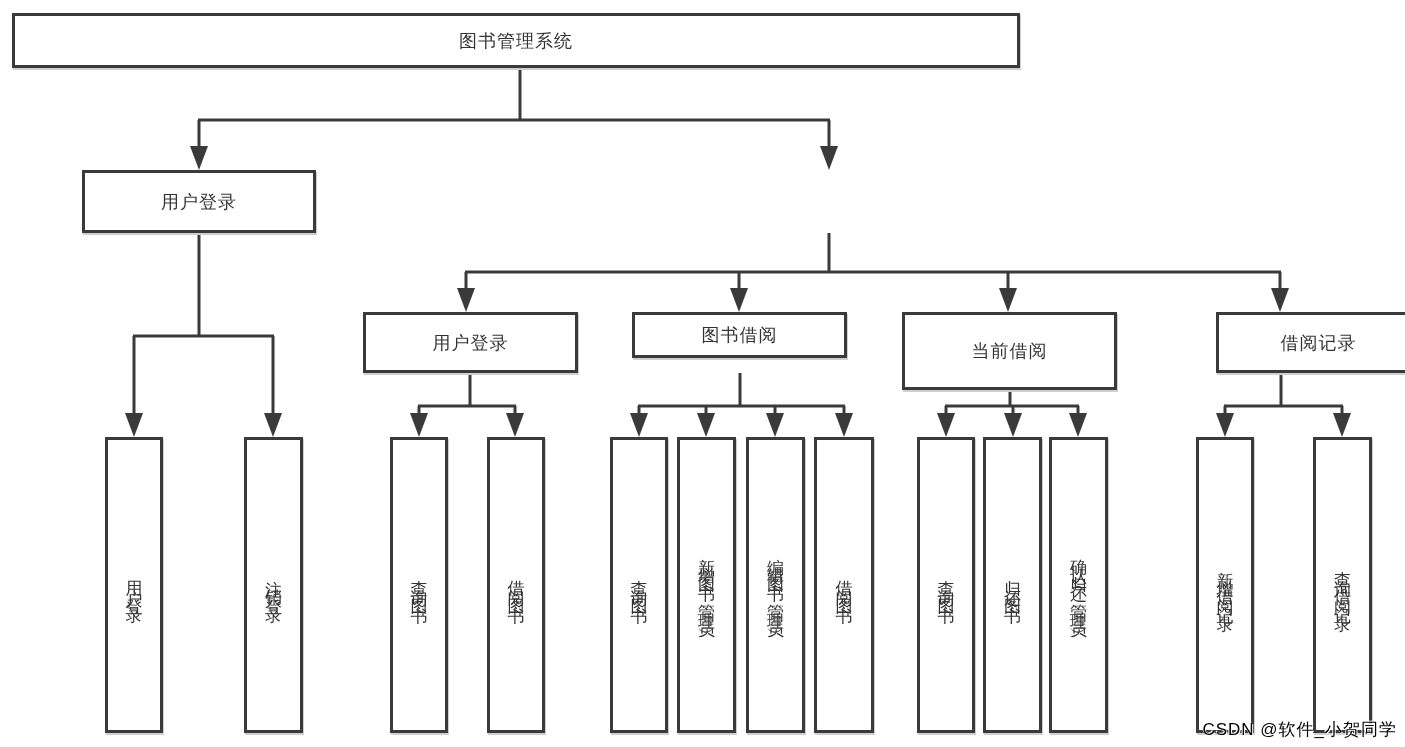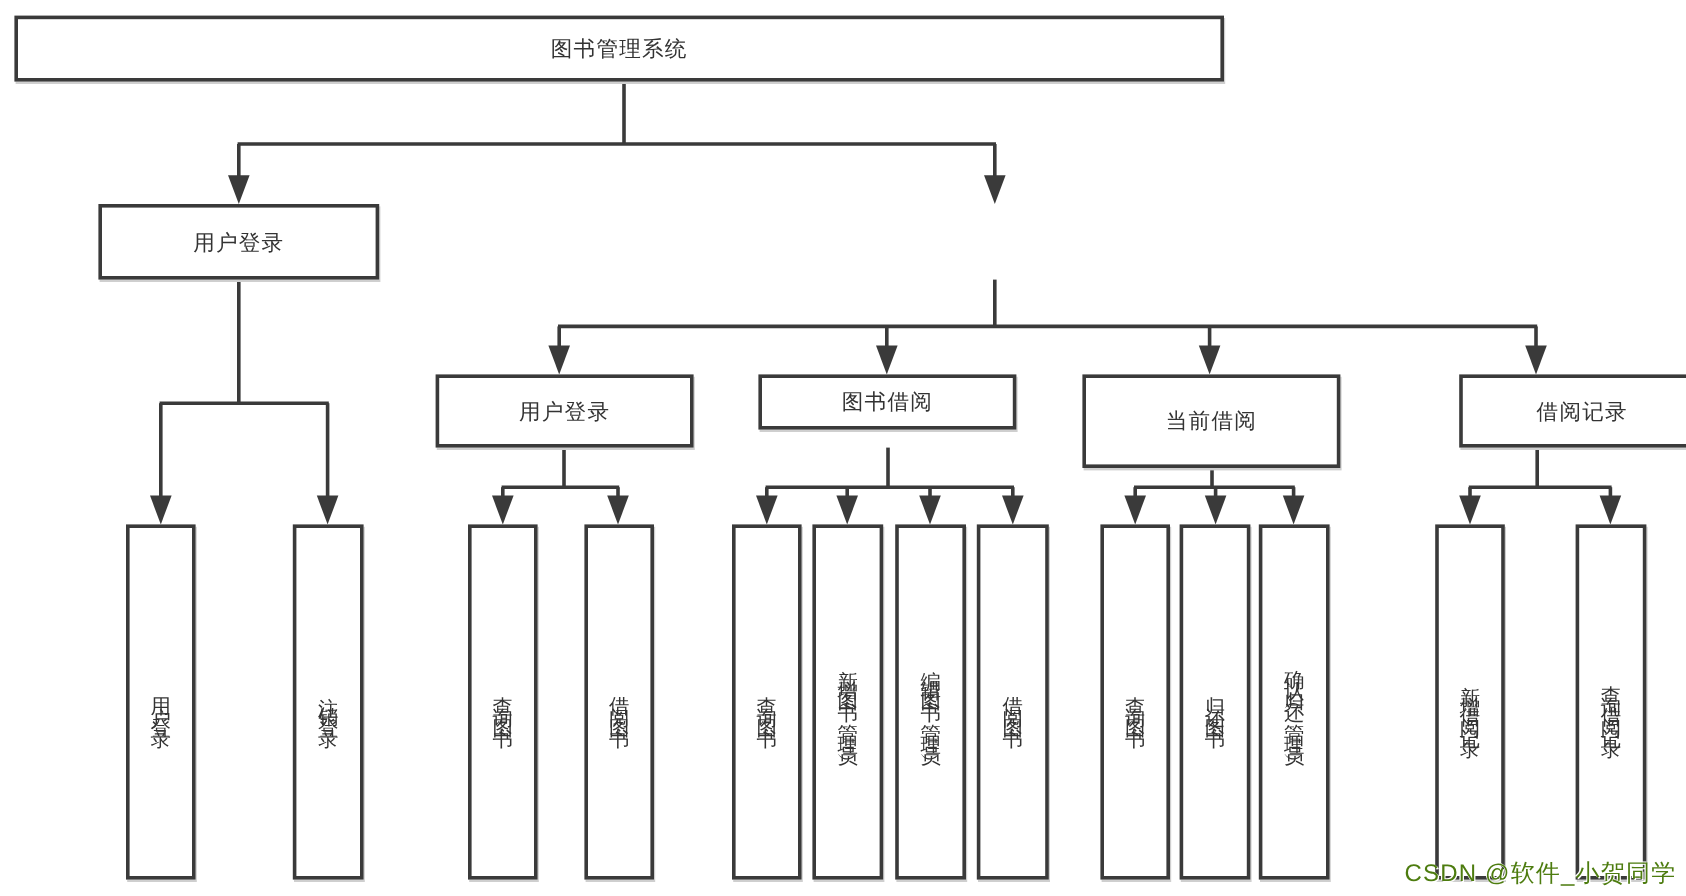--- a/index.html
+++ b/index.html
@@ -13,21 +13,21 @@
     position:absolute;box-sizing:border-box;background:#fff;
     border:3px solid #3a3a3a;box-shadow:1px 2px 0 #cfcfcf;
     display:flex;align-items:center;justify-content:center;text-align:center;
   }
   .node.h span{font-size:18px;letter-spacing:1px;white-space:nowrap;}
   .node.v span{
     writing-mode:vertical-rl;text-orientation:mixed;
     font-size:17px;letter-spacing:9px;line-height:1;white-space:nowrap;
   }
   .watermark{
-    position:absolute;right:8px;bottom:6px;font-size:20px;color:#4d7c0f;
+    position:absolute;right:8px;bottom:6px;font-size:17px;color:#000000;
     text-shadow:1px 1px 0 #ffffff, -1px -1px 0 #ffffff;letter-spacing:1px;
   }
 </style>
 </head>
 <body>
 
 <div class="stage">
 
   <svg class="connectors" id="connectors" viewBox="0 0 1405 747">
       <line x1="520" y1="68" x2="520" y2="120" stroke="#3a3a3a" stroke-width="3"></line>

